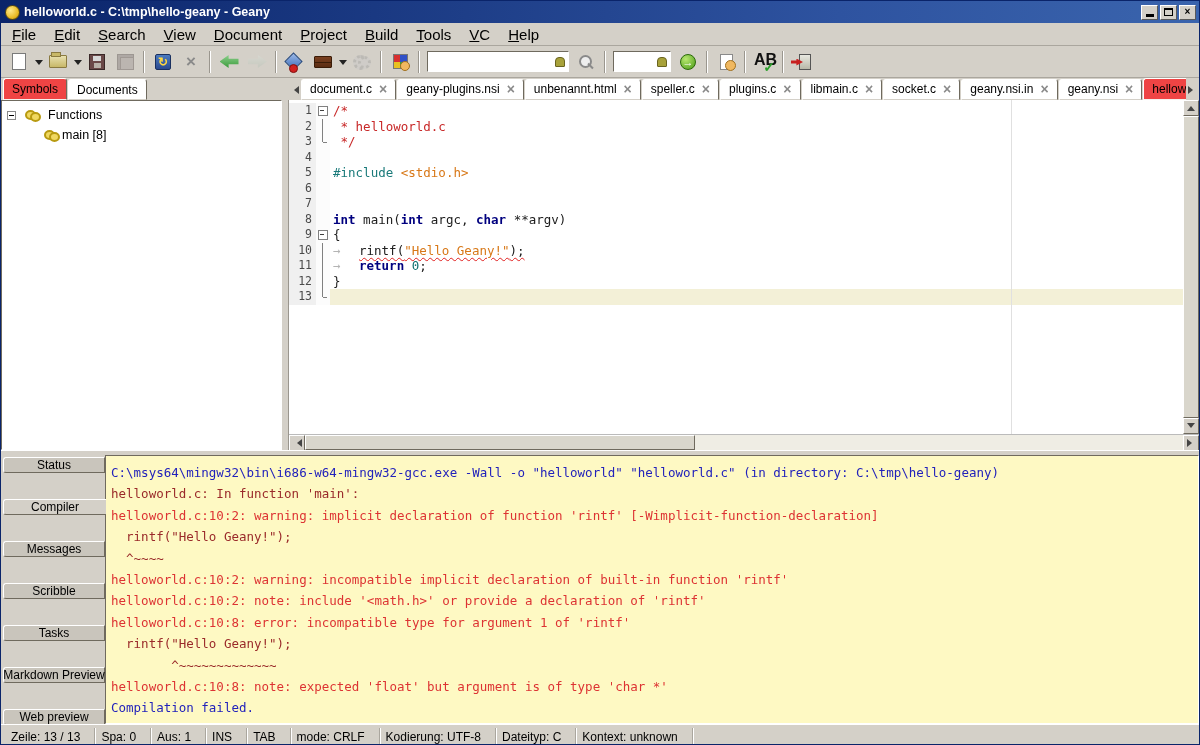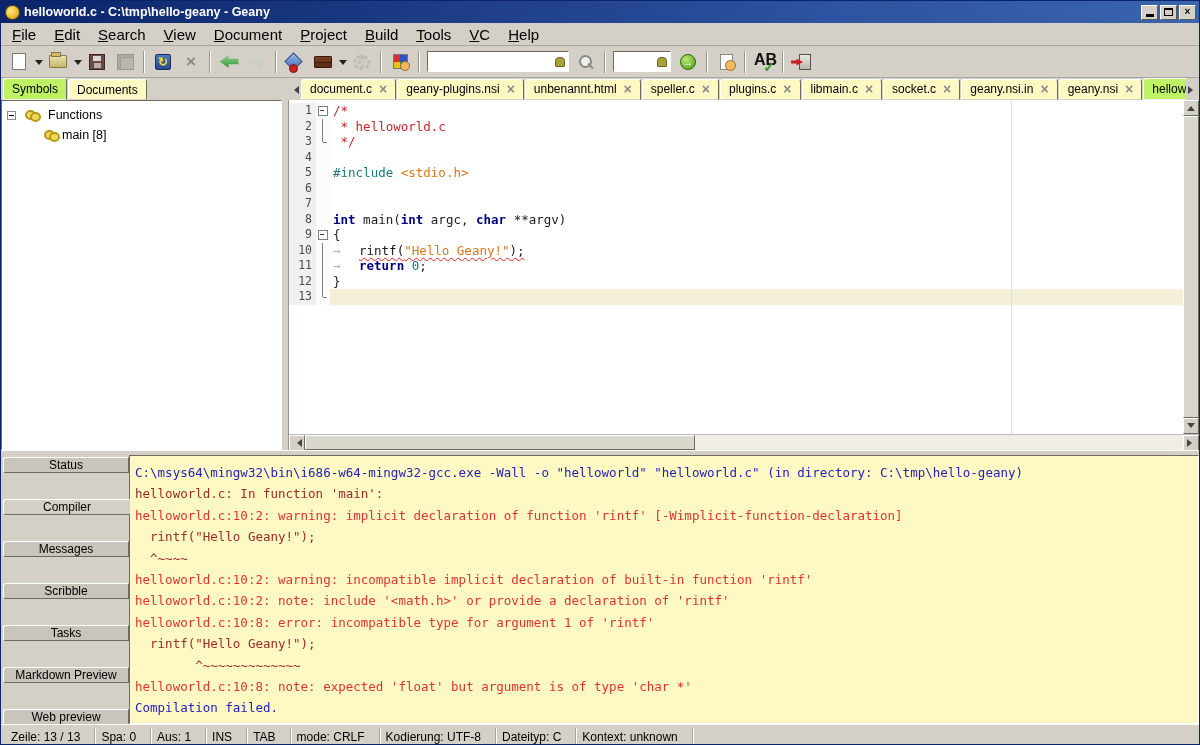--- a/index.html
+++ b/index.html
@@ -75,23 +75,23 @@
     background:#f0b860;border:1px solid #a07020;}
   .ic-spell{width:20px;height:16px;font-weight:bold;font-size:16px;line-height:11px;text-align:left;color:#111;}
   .ic-spell::after{content:"\2713";position:absolute;right:-1px;bottom:-3px;color:#2aa02a;font-size:14px;font-weight:bold;}
   .ic-quit{width:12px;height:16px;background:linear-gradient(#e8e8e0,#b8b8a8);border:1px solid #555;margin-left:6px;}
   .ic-quit::before{content:"";position:absolute;left:-9px;top:4px;width:12px;height:7px;
     clip-path:polygon(0 50%,55% 0,55% 28%,100% 28%,100% 72%,55% 72%,55% 100%);background:#c82020;transform:scaleX(-1);}
   
   .tabsrow{height:22px;display:flex;flex:0 0 22px;}
   .side-tabs{width:287px;display:flex;align-items:flex-end;padding-left:2px;}
   .edit-tabs{flex:1;display:flex;align-items:flex-end;overflow:hidden;}
-  .ntab{border:1px solid;border-color:#fff #6f6a5e #d4d0c8 #fff;border-radius:3px 3px 0 0;background:#fef9c3;
+  .ntab{border:1px solid;border-color:#fff #6f6a5e #d4d0c8 #fff;border-radius:3px 3px 0 0;background:#ffffff;
     padding:3px 8px 3px 8px;margin-right:1px;font-size:12px;white-space:nowrap;display:flex;align-items:center;gap:7px;height:21px;}
-  .ntab.active{background:#bef264;height:22px;border-bottom-color:#f4f3ef;}
+  .ntab.active{background:#ef4444;height:22px;border-bottom-color:#f4f3ef;}
   .ntab .tab-close{color:#8a8a8a;font-weight:bold;font-size:14px;line-height:10px;}
   .tabscroll{width:13px;height:20px;display:flex;align-items:center;justify-content:center;}
   .tri-left{border:4px solid transparent;border-right:5px solid #444;}
   .tri-right{border:4px solid transparent;border-left:5px solid #444;}
   
   .main{flex:0 0 350px;display:flex;overflow:hidden;}
   .sidebar{width:281px;background:#fff;border:1px solid;border-color:#6f6a5e #fff #fff #6f6a5e;overflow:hidden;padding:4px 2px;}
   .tree-row{display:flex;align-items:center;height:20px;gap:4px;font-size:12.5px;}
   .expander{width:9px;height:9px;border:1px solid #8a8a8a;background:#fff;position:relative;margin-left:3px;}
   .expander::before{content:"";position:absolute;left:1px;top:3px;width:5px;height:1px;background:#000;}
@@ -126,21 +126,21 @@
   .tk-num{color:#0f7070;}
   .tk-plain{color:#202020;}
   .tk-tab{color:#b4b4b4;display:inline-block;width:26px;}
   .err{text-decoration:underline wavy #e02020 1px;text-underline-offset:2px;}
   .editor-scroll-h{height:16px;flex:0 0 16px;background:#efede4;display:flex;border-top:1px solid #bbb;}
   .sb-thumb-h{width:390px;background:#d9d6cc;border:1px solid;border-color:#fff #6f6a5e #6f6a5e #fff;}
   
   .splitter-h{flex:0 0 5px;background:#d4d0c8;border-top:1px solid #fff;}
   
   .bottom{flex:0 0 269px;display:flex;overflow:hidden;background:#d4d0c8;}
-  .btabs{width:128px;padding-top:2px;display:flex;flex-direction:column;align-items:stretch;gap:25px;}
+  .btabs{width:104px;padding-top:2px;display:flex;flex-direction:column;align-items:stretch;gap:25px;}
   .btab{height:21px;margin:0 0 1px 2px;border:1px solid;border-color:#fff #6f6a5e #6f6a5e #fff;border-radius:3px 0 0 3px;
     background:#c9c5bc;display:flex;align-items:center;justify-content:center;font-size:12px;white-space:nowrap;}
   .btab.active{background:#d4d0c8;border-right:none;margin-right:-1px;z-index:2;}
   .bcontent{flex:1;background:#fef9c3;border:1px solid;border-color:#6f6a5e #fff #fff #6f6a5e;
     overflow:hidden;padding:6px 2px 0 5px;}
   .cmp-line{font-family:"DejaVu Sans Mono",monospace;font-size:12.5px;line-height:21.4px;white-space:pre;}
   .c-blue{color:#2222bb;}
   .c-red{color:#dd3333;}
   .c-darkred{color:#9a2a2a;}
   

